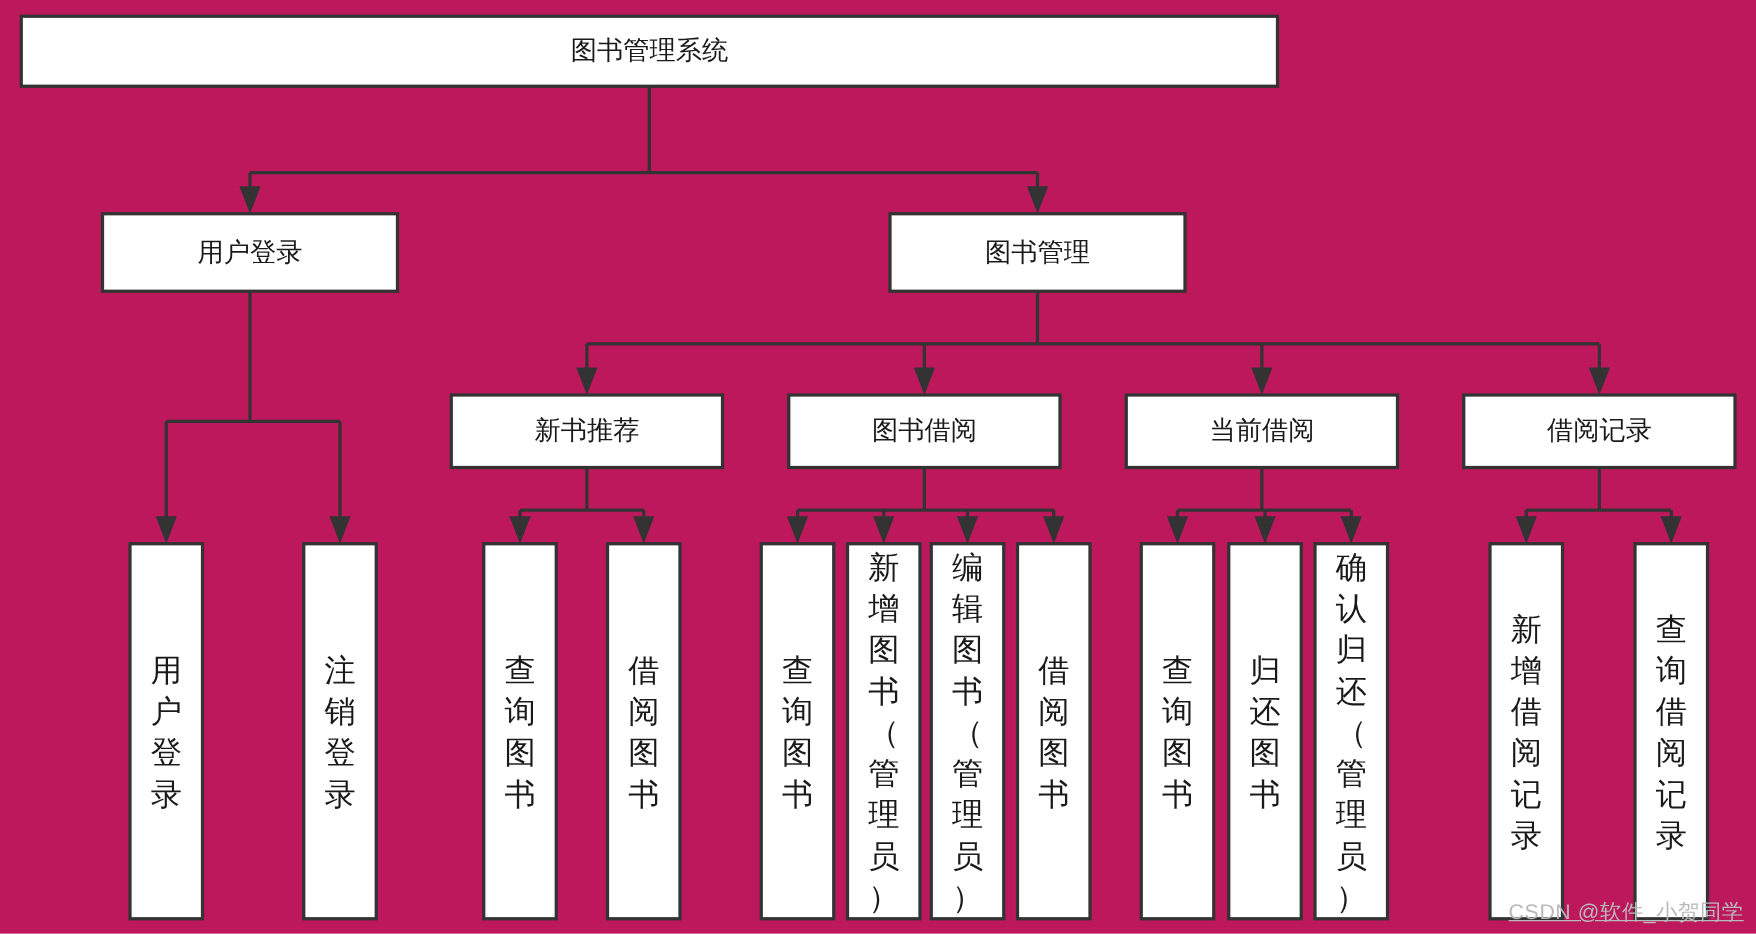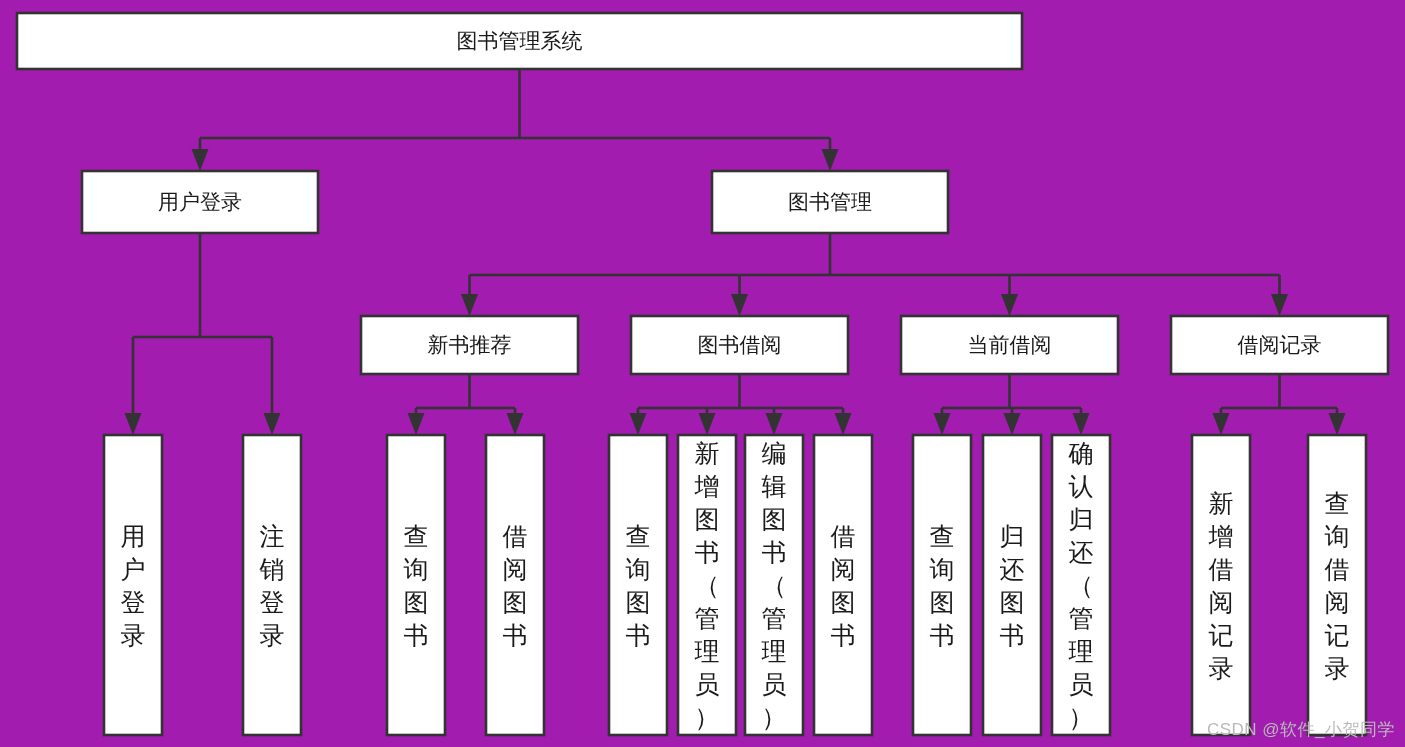--- a/index.html
+++ b/index.html
@@ -7,21 +7,21 @@
     padding: 0;
     background: #ffffff;
   }
   body {
     font-family: "Liberation Sans", "DejaVu Sans", sans-serif;
   }
   #stage {
     position: relative;
     width: 1405px;
     height: 747px;
-    background: #a21caf;
+    background: #be185d;
     overflow: hidden;
   }
   svg#diagram {
     position: absolute;
     left: 0;
     top: 0;
     width: 1405px;
     height: 747px;
   }
   .node-box {
@@ -54,20 +54,21 @@
   }
   .watermark {
     position: absolute;
     right: 10px;
     bottom: 6px;
     font-family: "Liberation Sans", "DejaVu Sans", sans-serif;
     font-size: 17px;
     color: #b9b9b9;
     white-space: nowrap;
     letter-spacing: 0.5px;
+    text-decoration: underline;
   }
 </style>
 </head>
 <body>
 
 <div id="stage">
   <svg id="diagram" viewBox="0 0 1405 747">
     <defs>
       <marker id="arrow" viewBox="0 0 10 10" refX="9.5" refY="5" markerWidth="7" markerHeight="7" orient="auto-start-reverse">
         <path d="M 0 0 L 10 5 L 0 10 z" class="arrow-head"></path>

